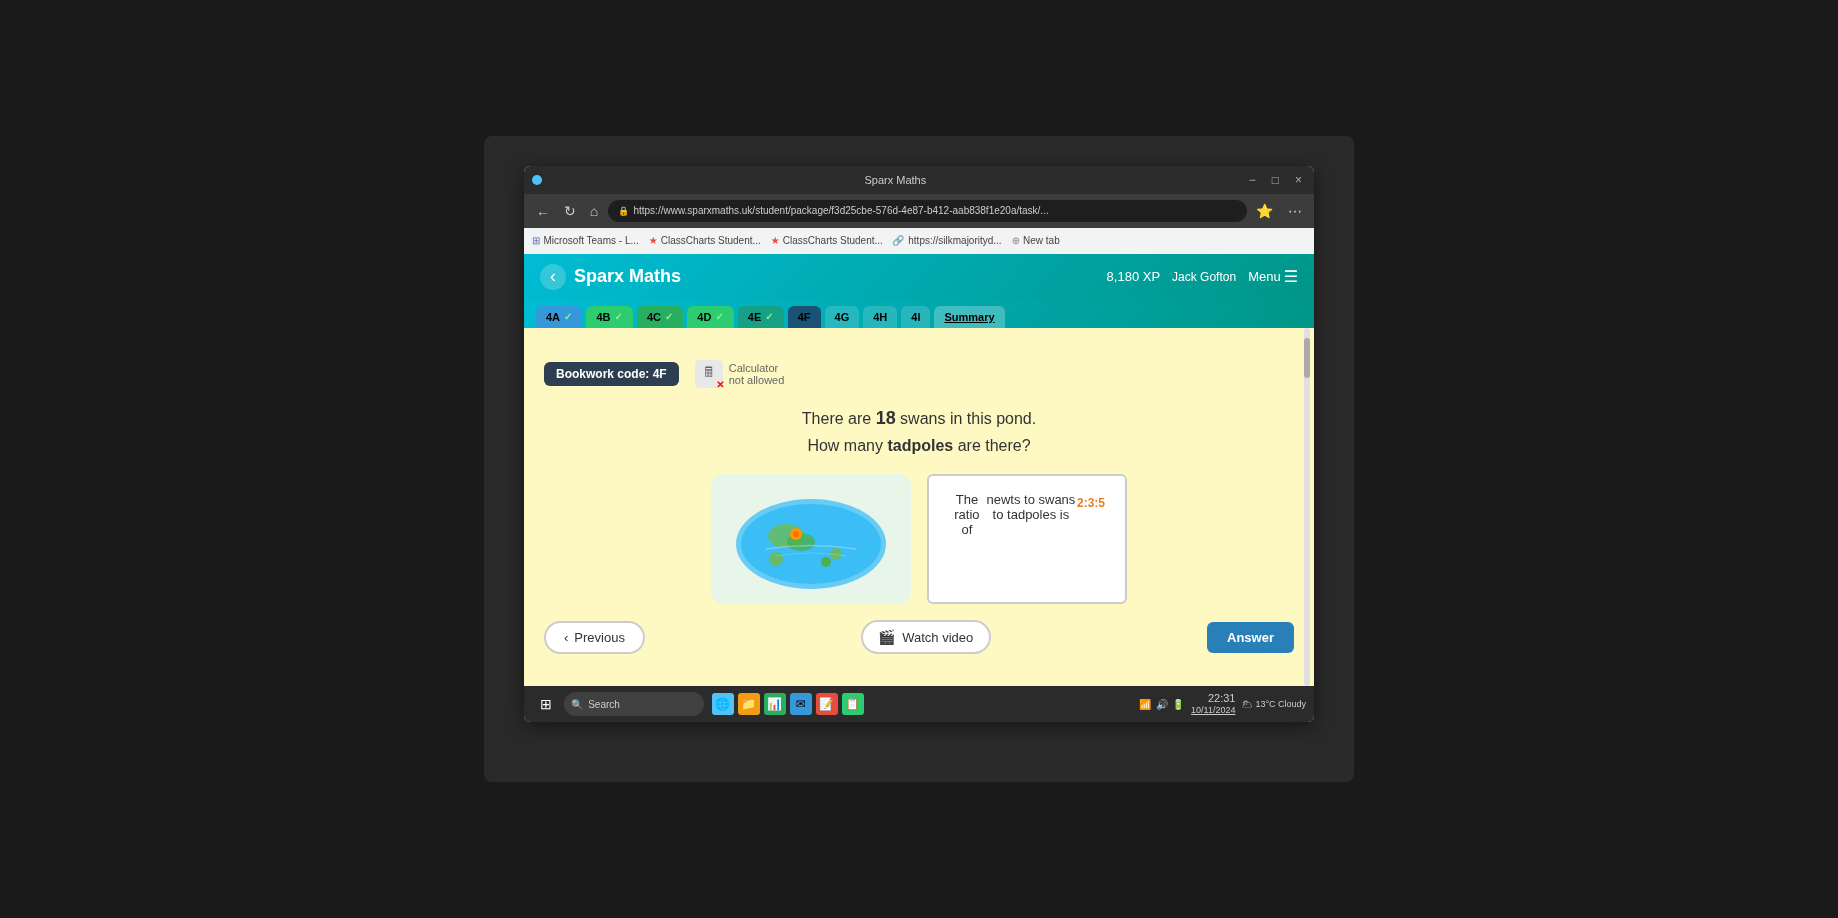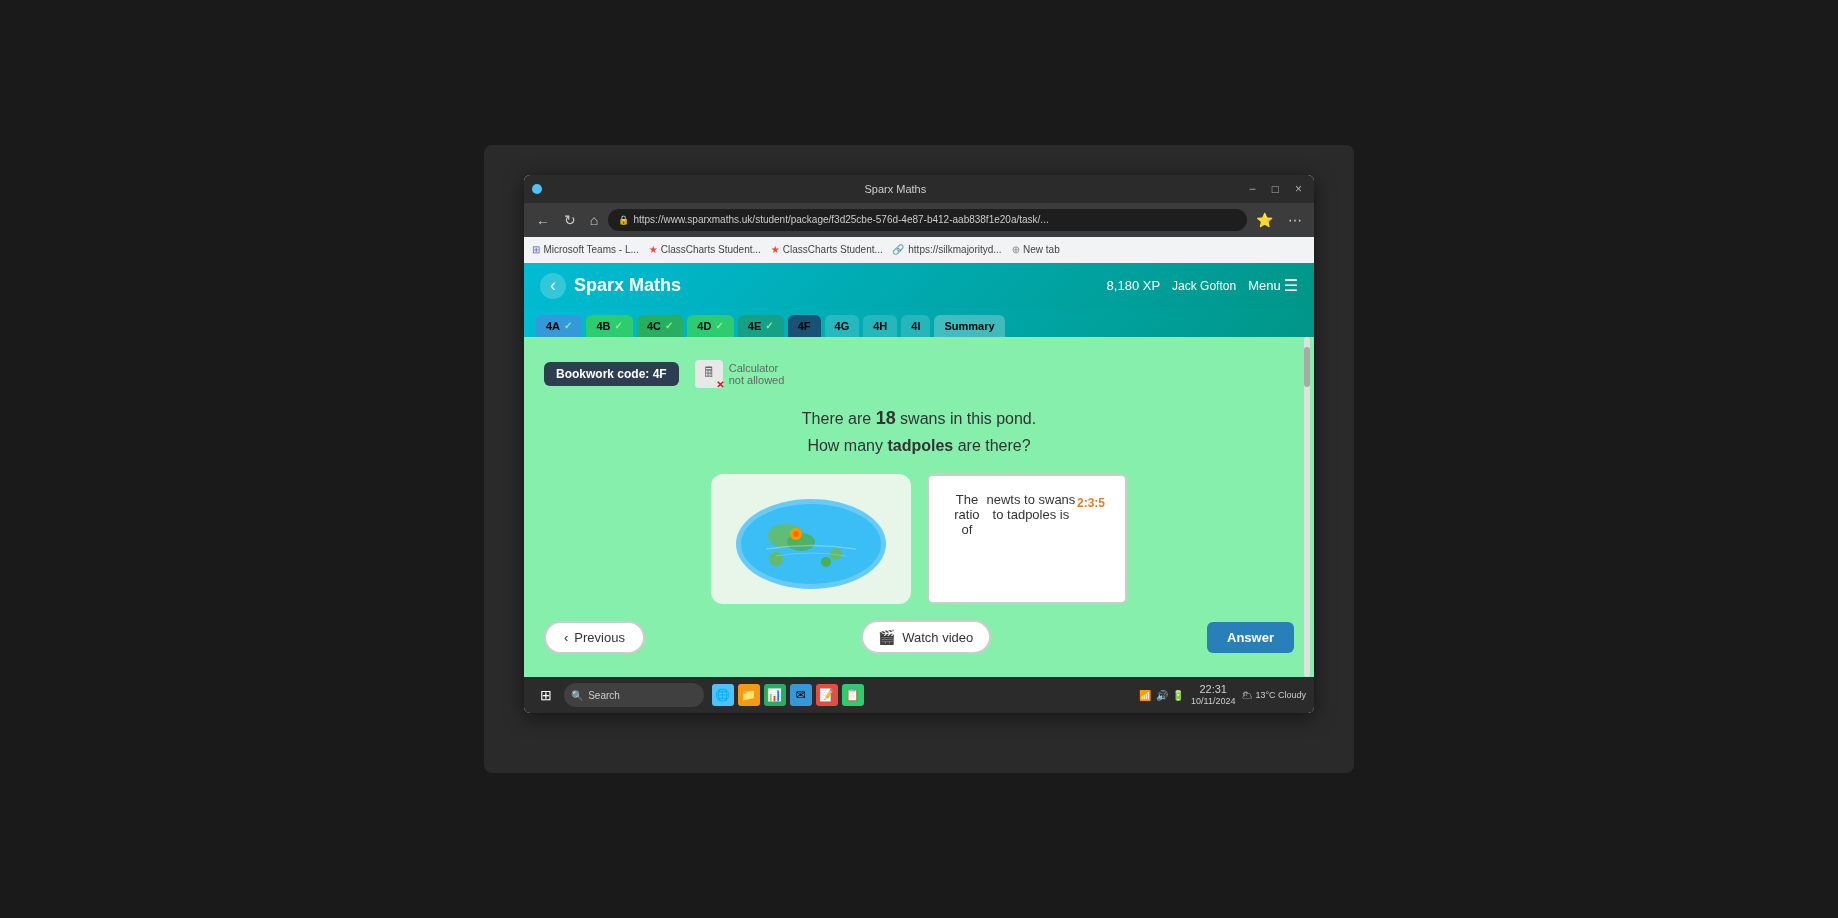--- a/index.html
+++ b/index.html
@@ -167,26 +167,26 @@
     }
     .nav-tab {
       padding: 5px 10px;
       border-radius: 6px 6px 0 0;
       font-size: 11px;
       font-weight: bold;
       cursor: pointer;
       display: flex; align-items: center; gap: 4px;
     }
     .check-mark { color: #90EE90; font-size: 10px; }
-    .summary-tab { background: rgba(255,255,255,0.25); }
+    .summary-tab { background: rgba(255,255,255,0.25); text-decoration: underline; }
 
     
     .sparx-content {
-      background: #86efac;
-      padding: 23px 20px;
+      background: #fef9c3;
+      padding: 32px 20px;
       position: relative;
     }
 
     .content-header {
       display: flex;
       align-items: center;
       gap: 16px;
       margin-bottom: 16px;
     }
     .bookwork-code {
@@ -373,23 +373,23 @@
       display: flex; align-items: center; justify-content: center;
       font-size: 12px;
       cursor: pointer;
     }
     .taskbar-right {
       margin-left: auto;
       display: flex; align-items: center; gap: 6px;
       color: #ccc;
       font-size: 9px;
     }
-    .clock { text-align: center; line-height: 1.3; }
+    .clock { text-align: right; line-height: 1.3; }
     .time { font-size: 11px; }
-    .date-str { font-size: 9px; }
+    .date-str { font-size: 9px; text-decoration: underline; }
 
     
     .sys-tray {
       display: flex; align-items: center; gap: 4px;
       font-size: 10px;
       color: #ccc;
     }
 
     .tab-color-4a { background: #3498db; }
     .tab-color-4b { background: #2ecc71; }

